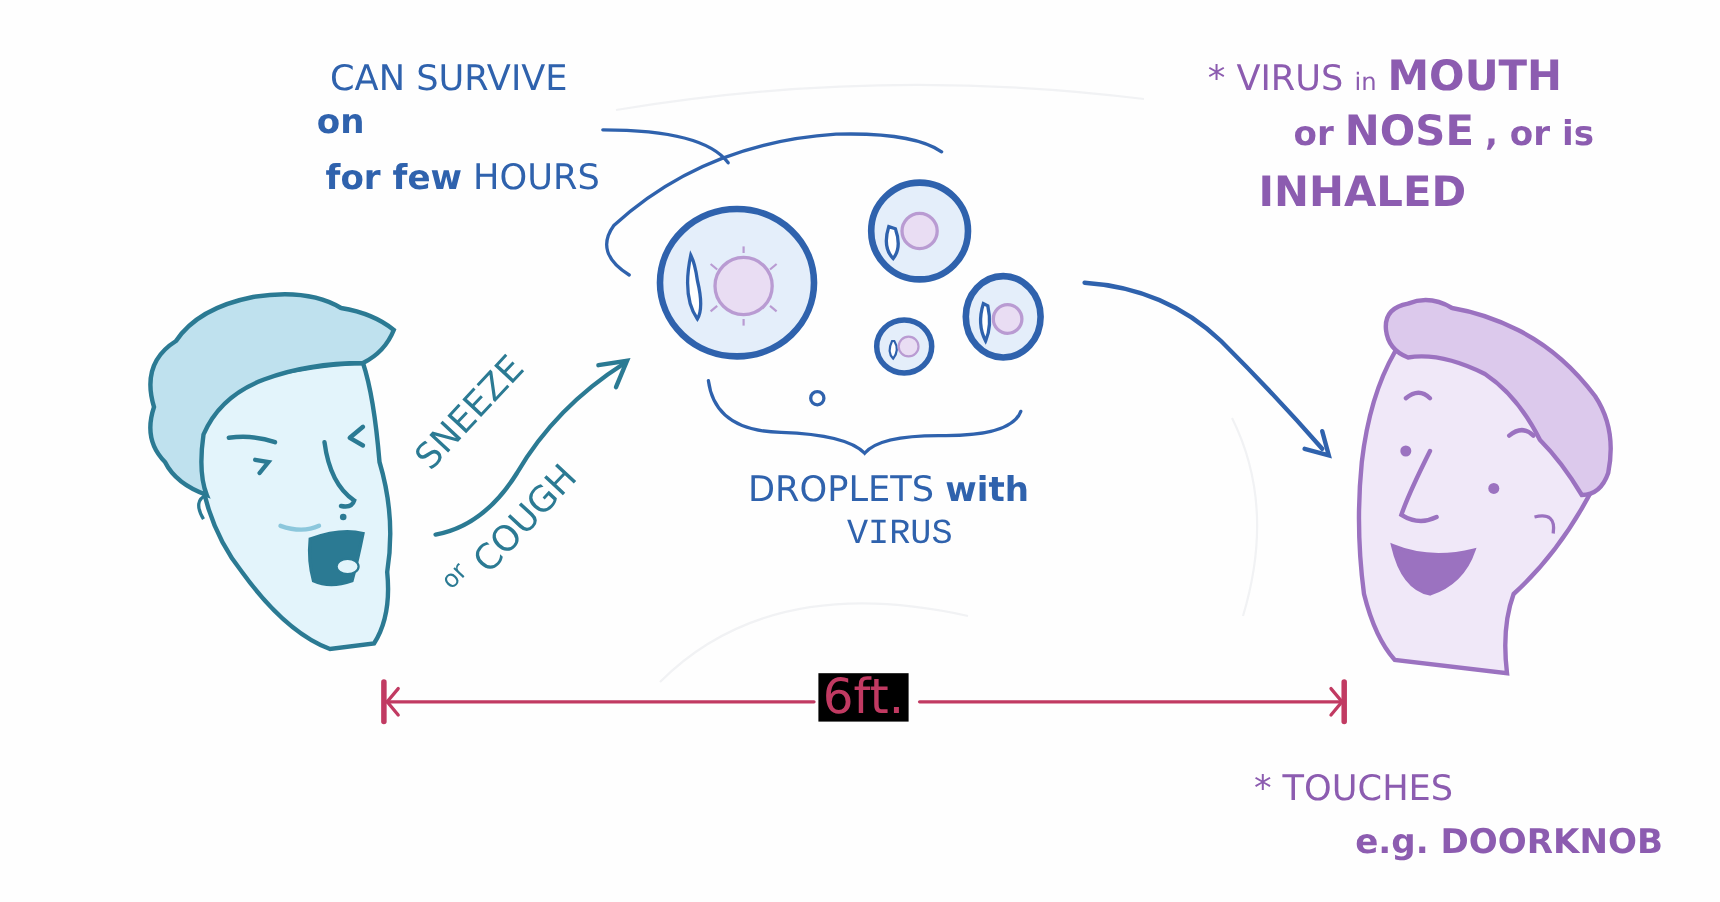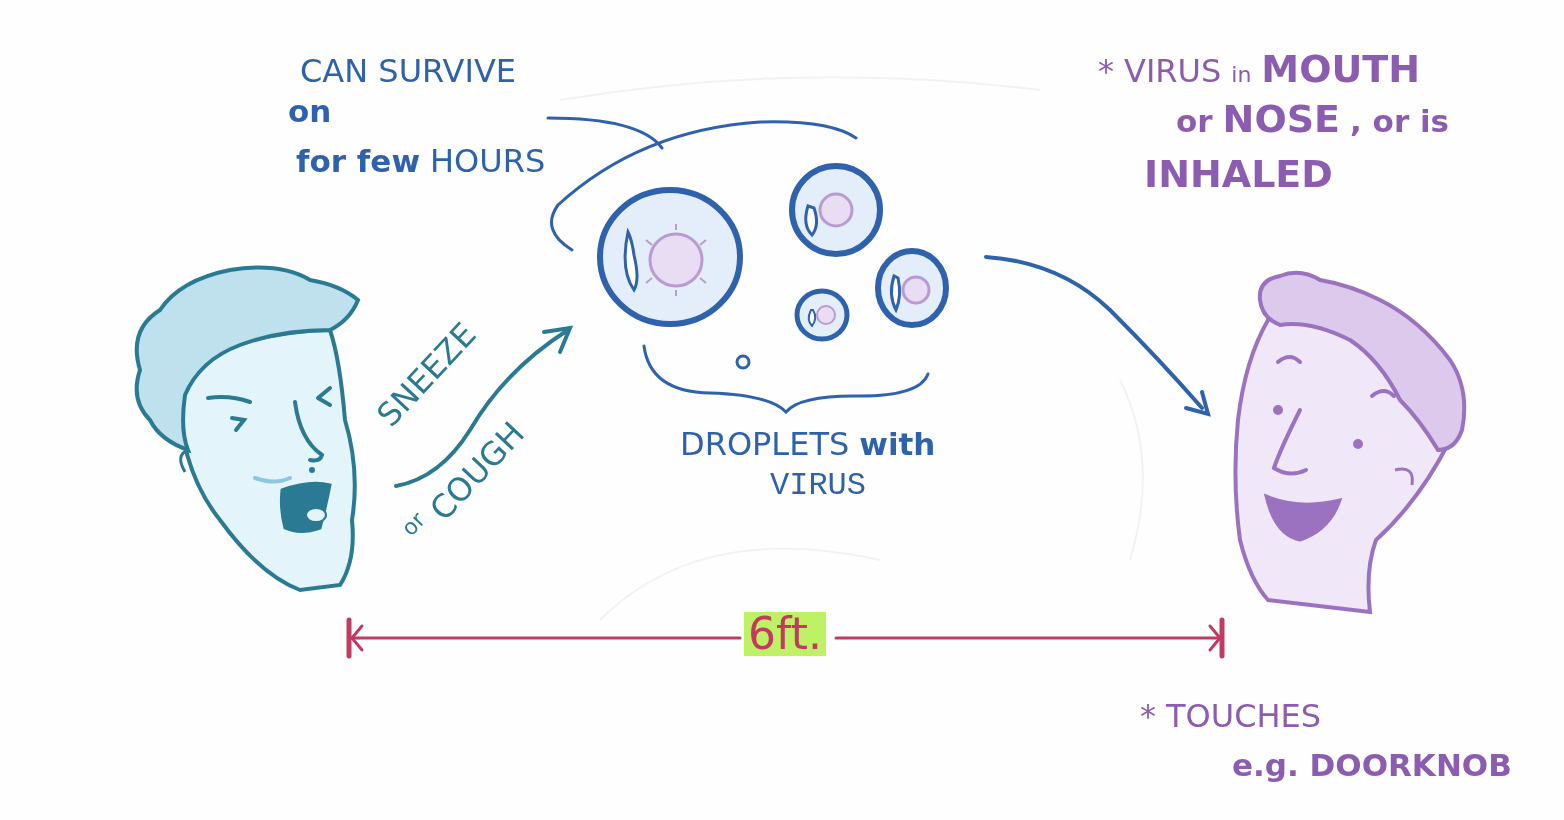--- a/index.html
+++ b/index.html
@@ -166,21 +166,21 @@
   <div>
     <div class="lbl blue" style="left:680px; top:428px;">
       <span class="row">
         <span class="md">DROPLETS</span>
         <span class="sm">with</span>
       </span>
     </div>
     <div class="lbl blue md" style="left:770px; top:470px;font-family:Liberation Mono, monospace;">VIRUS</div>
   </div>
 
-  <div class="lbl crimson" style="left:744px; top:612px; font-size:44px; background:#bef264; padding:0 4px;">6ft.</div>
+  <div class="lbl crimson" style="left:744px; top:612px; font-size:44px; background:#000000; padding:0 4px;">6ft.</div>
 
   <div>
     <div class="lbl purple" style="left:1140px; top:700px;">
       <span class="row">
         <span class="md">*</span>
         <span class="md">TOUCHES</span>
       </span>
     </div>
     <div class="lbl purple sm" style="left:1232px; top:750px;">e.g. DOORKNOB</div>
   </div>

